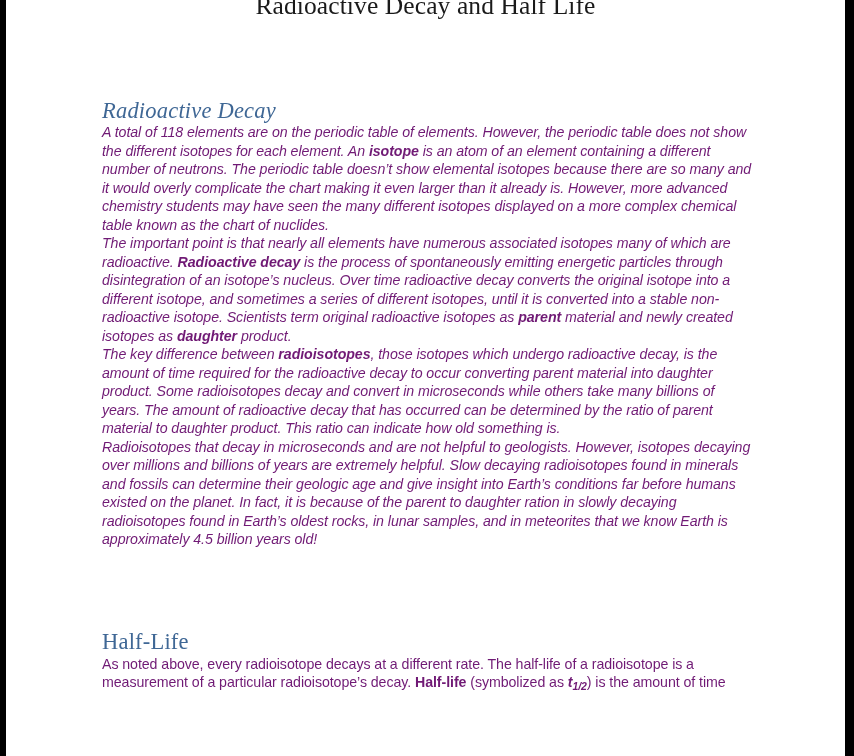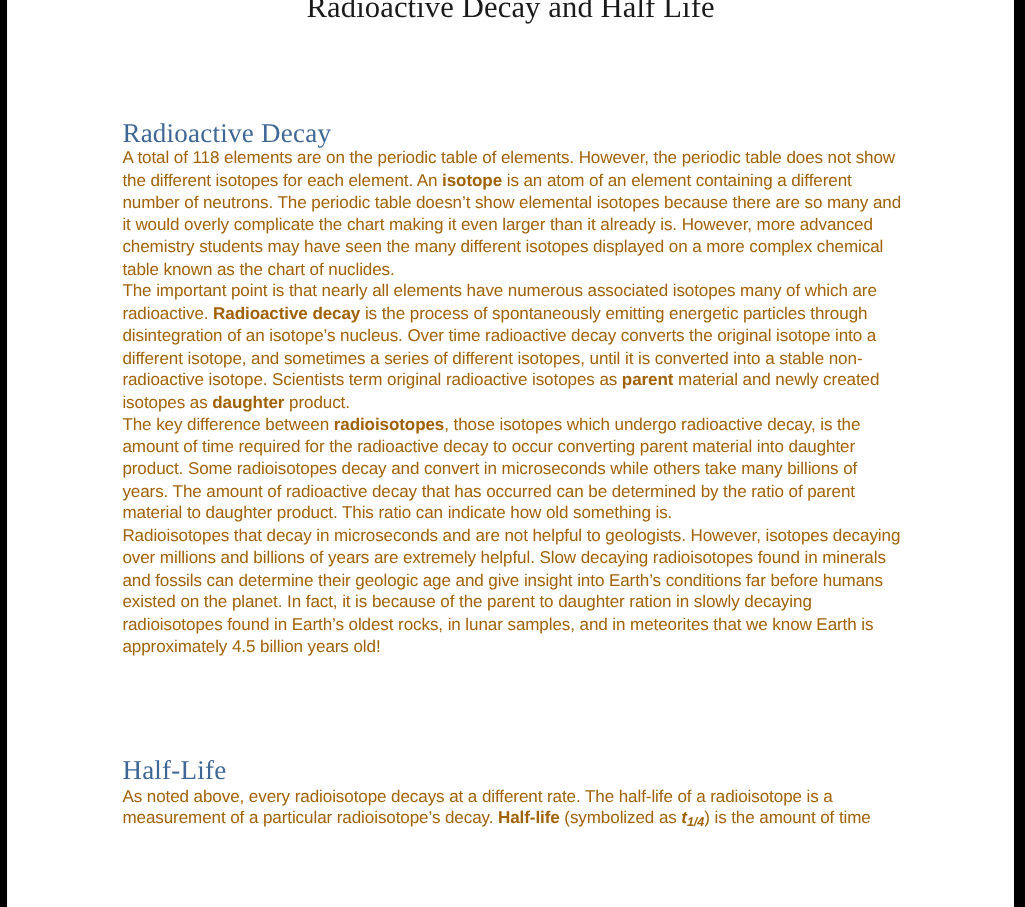--- a/index.html
+++ b/index.html
@@ -25,20 +25,21 @@
   .edge-strip.right { right: 0; width: 9px; }
 
   .page {
     position: absolute;
     left: 6px;
     right: 9px;
     top: 0;
     bottom: 0;
     background: #ffffff;
     overflow: hidden;
+    border-radius: 27px;
   }
 
   .doc-title {
     font-family: "Liberation Serif", serif;
     font-size: 25.5px;
     font-weight: 400;
     color: #1a1a1a;
     text-align: center;
     margin: 0;
     padding: 0;
@@ -57,28 +58,28 @@
     font-family: "Liberation Serif", serif;
     font-size: 22.5px;
     font-weight: 400;
     color: #3f6795;
     margin: 0;
     padding: 0;
     line-height: 1.15;
     letter-spacing: 0.2px;
   }
 
-  .heading-1-wrap { margin-top: 79px; }
+  .heading-1-wrap { margin-top: 79px; font-style: italic; }
   .heading-2-wrap { margin-top: 80px; }
 
   p.body-par {
     font-family: "Liberation Sans", sans-serif;
     font-size: 14.2px;
     line-height: 18.5px;
-    color: #a16207;
+    color: #701a75;
     margin: 0 0 0 0;
     text-align: left;
     letter-spacing: -0.07px;
   }
   p.body-par + p.body-par { margin-top: 0; }
 
   .first-par { margin-top: 38px; }
 
   b, strong { font-weight: 700; }
 
@@ -102,17 +103,17 @@
 
       <p class="body-par first-par">A total of 118 elements are on the periodic table of elements. However, the periodic table does not show the different isotopes for each element. An <b>isotope</b> is an atom of an element containing a different number of neutrons. The periodic table doesn’t show elemental isotopes because there are so many and it would overly complicate the chart making it even larger than it already is. However, more advanced chemistry students may have seen the many different isotopes displayed on a more complex chemical table known as the chart of nuclides.</p>
       <p class="body-par">The important point is that nearly all elements have numerous associated isotopes many of which are radioactive. <b>Radioactive decay</b> is the process of spontaneously emitting energetic particles through disintegration of an isotope’s nucleus. Over time radioactive decay converts the original isotope into a different isotope, and sometimes a series of different isotopes, until it is converted into a stable non-radioactive isotope. Scientists term original radioactive isotopes as <b>parent</b> material and newly created isotopes as <b>daughter</b> product.</p>
       <p class="body-par">The key difference between <b>radioisotopes</b>, those isotopes which undergo radioactive decay, is the amount of time required for the radioactive decay to occur converting parent material into daughter product. Some radioisotopes decay and convert in microseconds while others take many billions of years. The amount of radioactive decay that has occurred can be determined by the ratio of parent material to daughter product. This ratio can indicate how old something is.</p>
       <p class="body-par">Radioisotopes that decay in microseconds and are not helpful to geologists. However, isotopes decaying over millions and billions of years are extremely helpful. Slow decaying radioisotopes found in minerals and fossils can determine their geologic age and give insight into Earth’s conditions far before humans existed on the planet. In fact, it is because of the parent to daughter ration in slowly decaying radioisotopes found in Earth’s oldest rocks, in lunar samples, and in meteorites that we know Earth is approximately 4.5 billion years old!</p>
     </div>
 
     <div class="heading-2-wrap">
       <h2 class="section-heading">Half-Life</h2>
 
-      <p class="body-par first-par">As noted above, every radioisotope decays at a different rate. The half-life of a radioisotope is a measurement of a particular radioisotope’s decay. <b>Half-life</b> (symbolized as <b><span class="sym">t</span></b><b><span class="sub">1/4</span></b>) is the amount of time</p>
+      <p class="body-par first-par">As noted above, every radioisotope decays at a different rate. The half-life of a radioisotope is a measurement of a particular radioisotope’s decay. <b>Half-life</b> (symbolized as <b><span class="sym">t</span></b><b><span class="sub">1/2</span></b>) is the amount of time</p>
     </div>
 
   </div>
 </div>
 
 </body></html>

